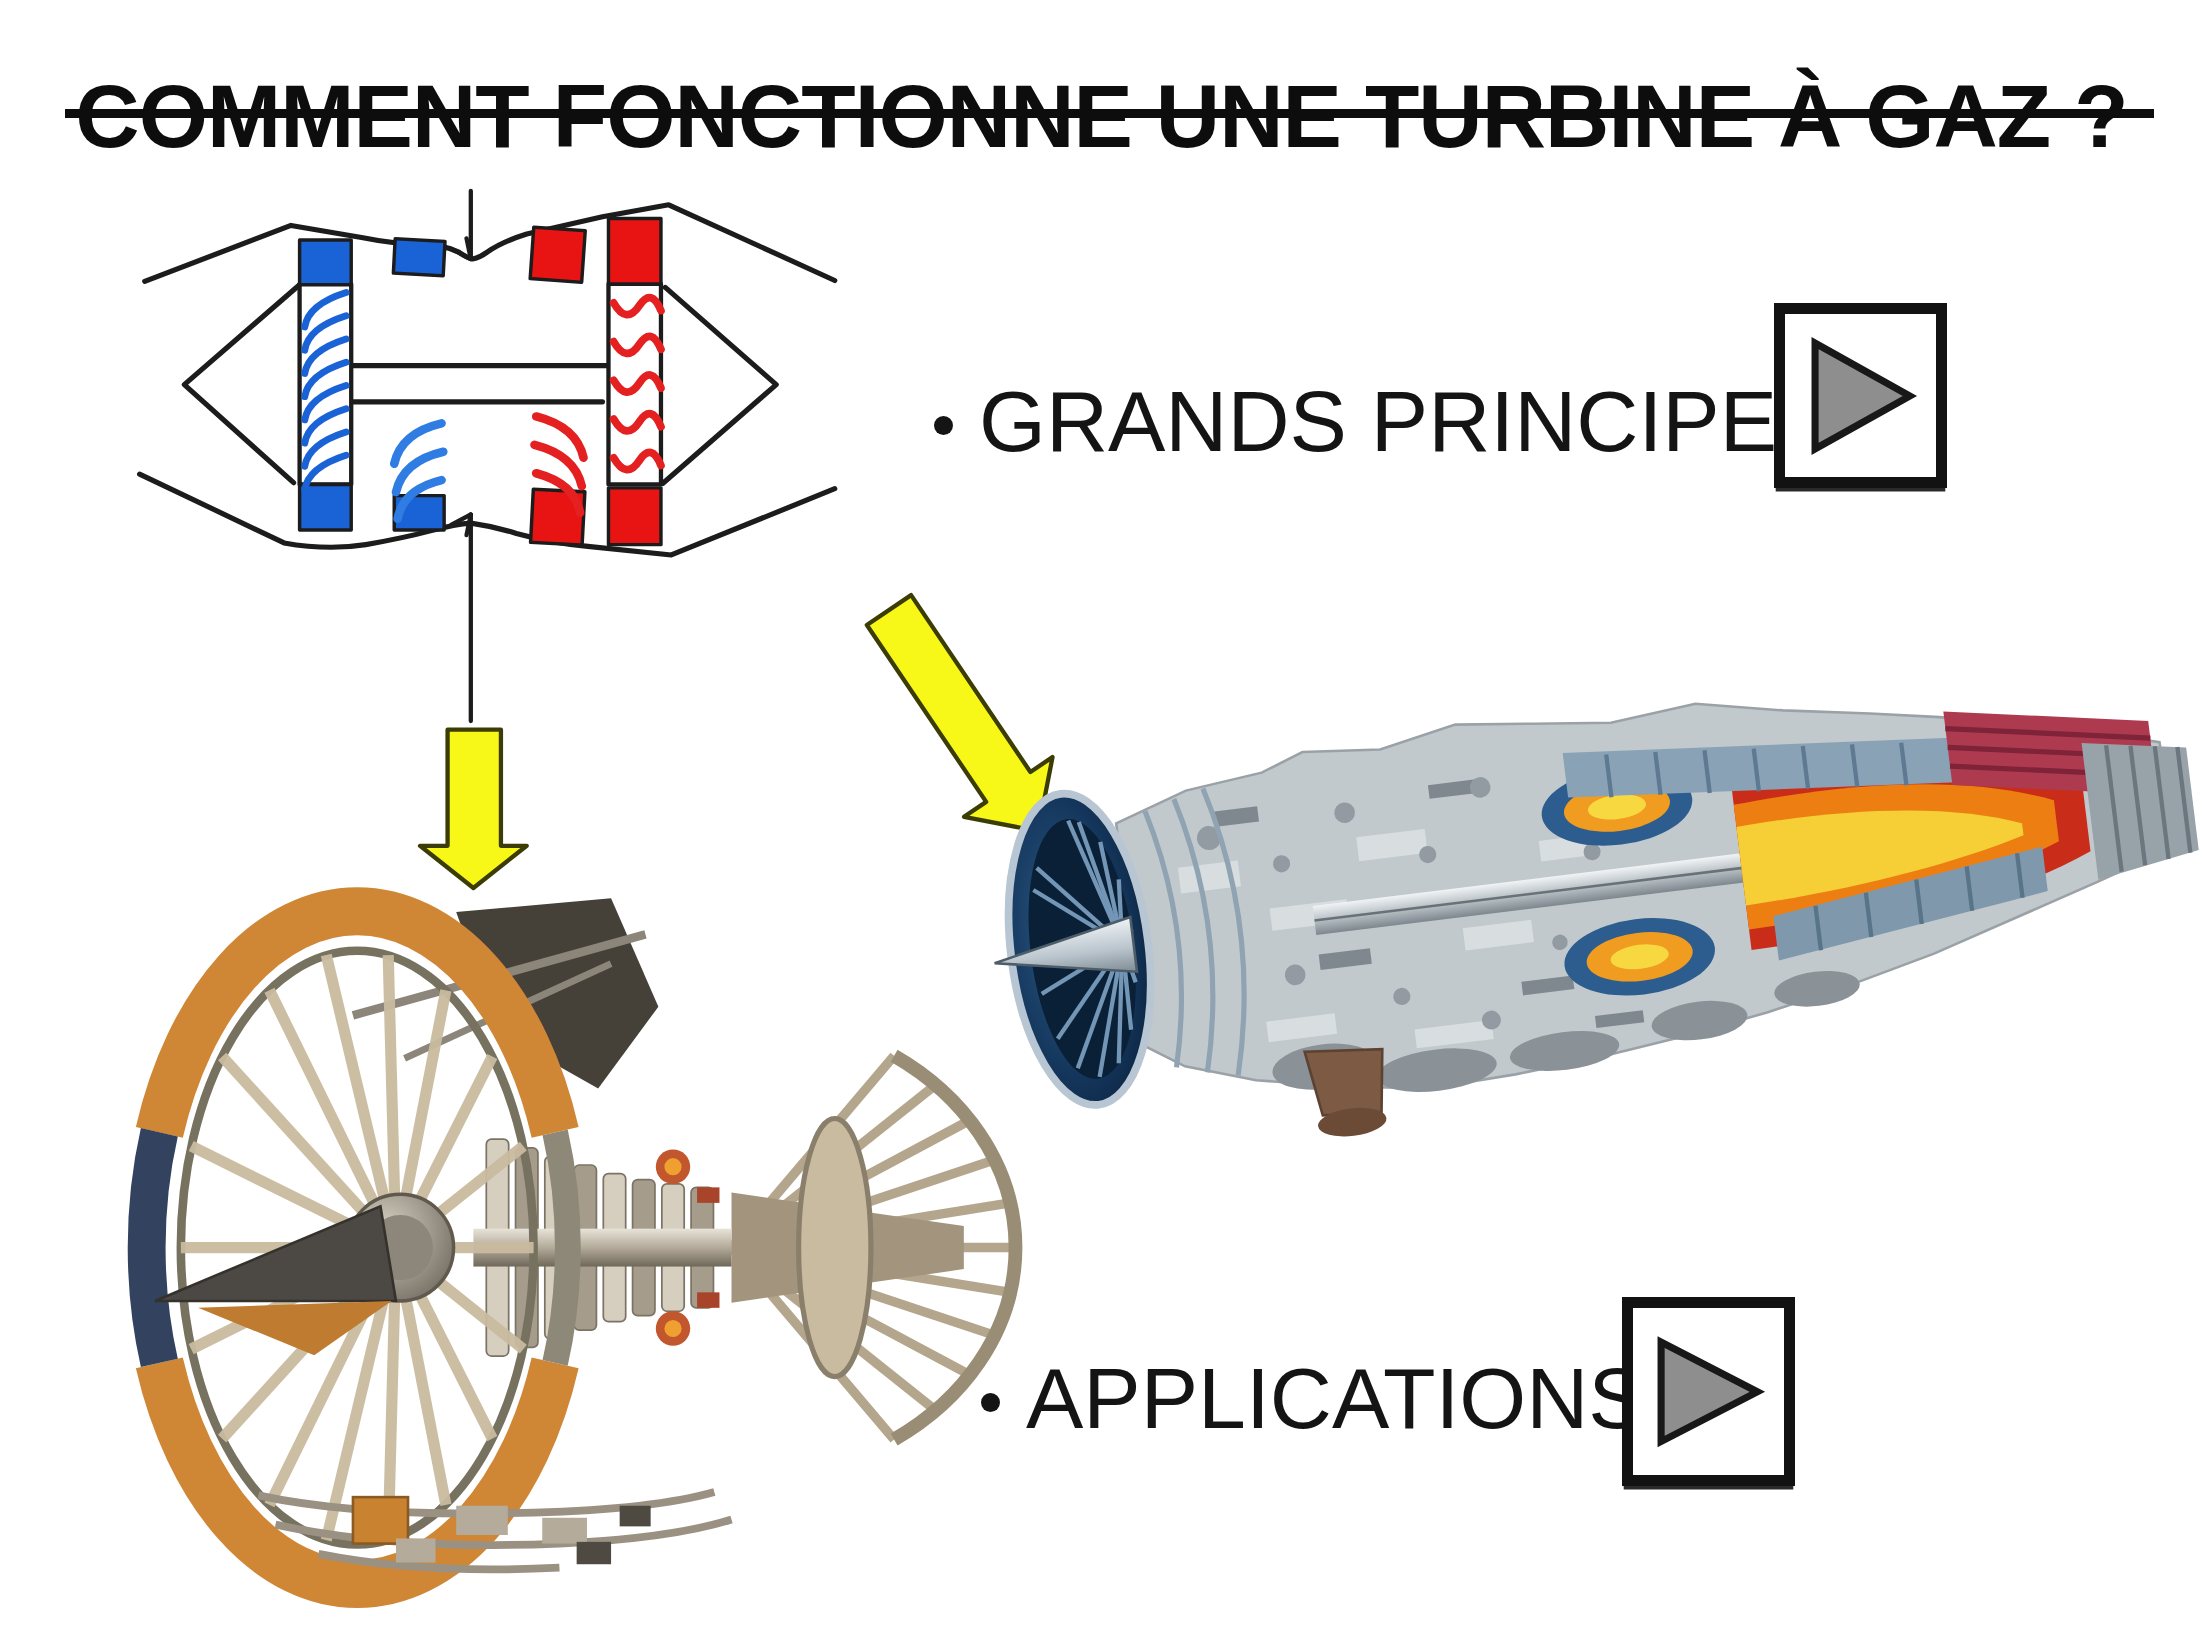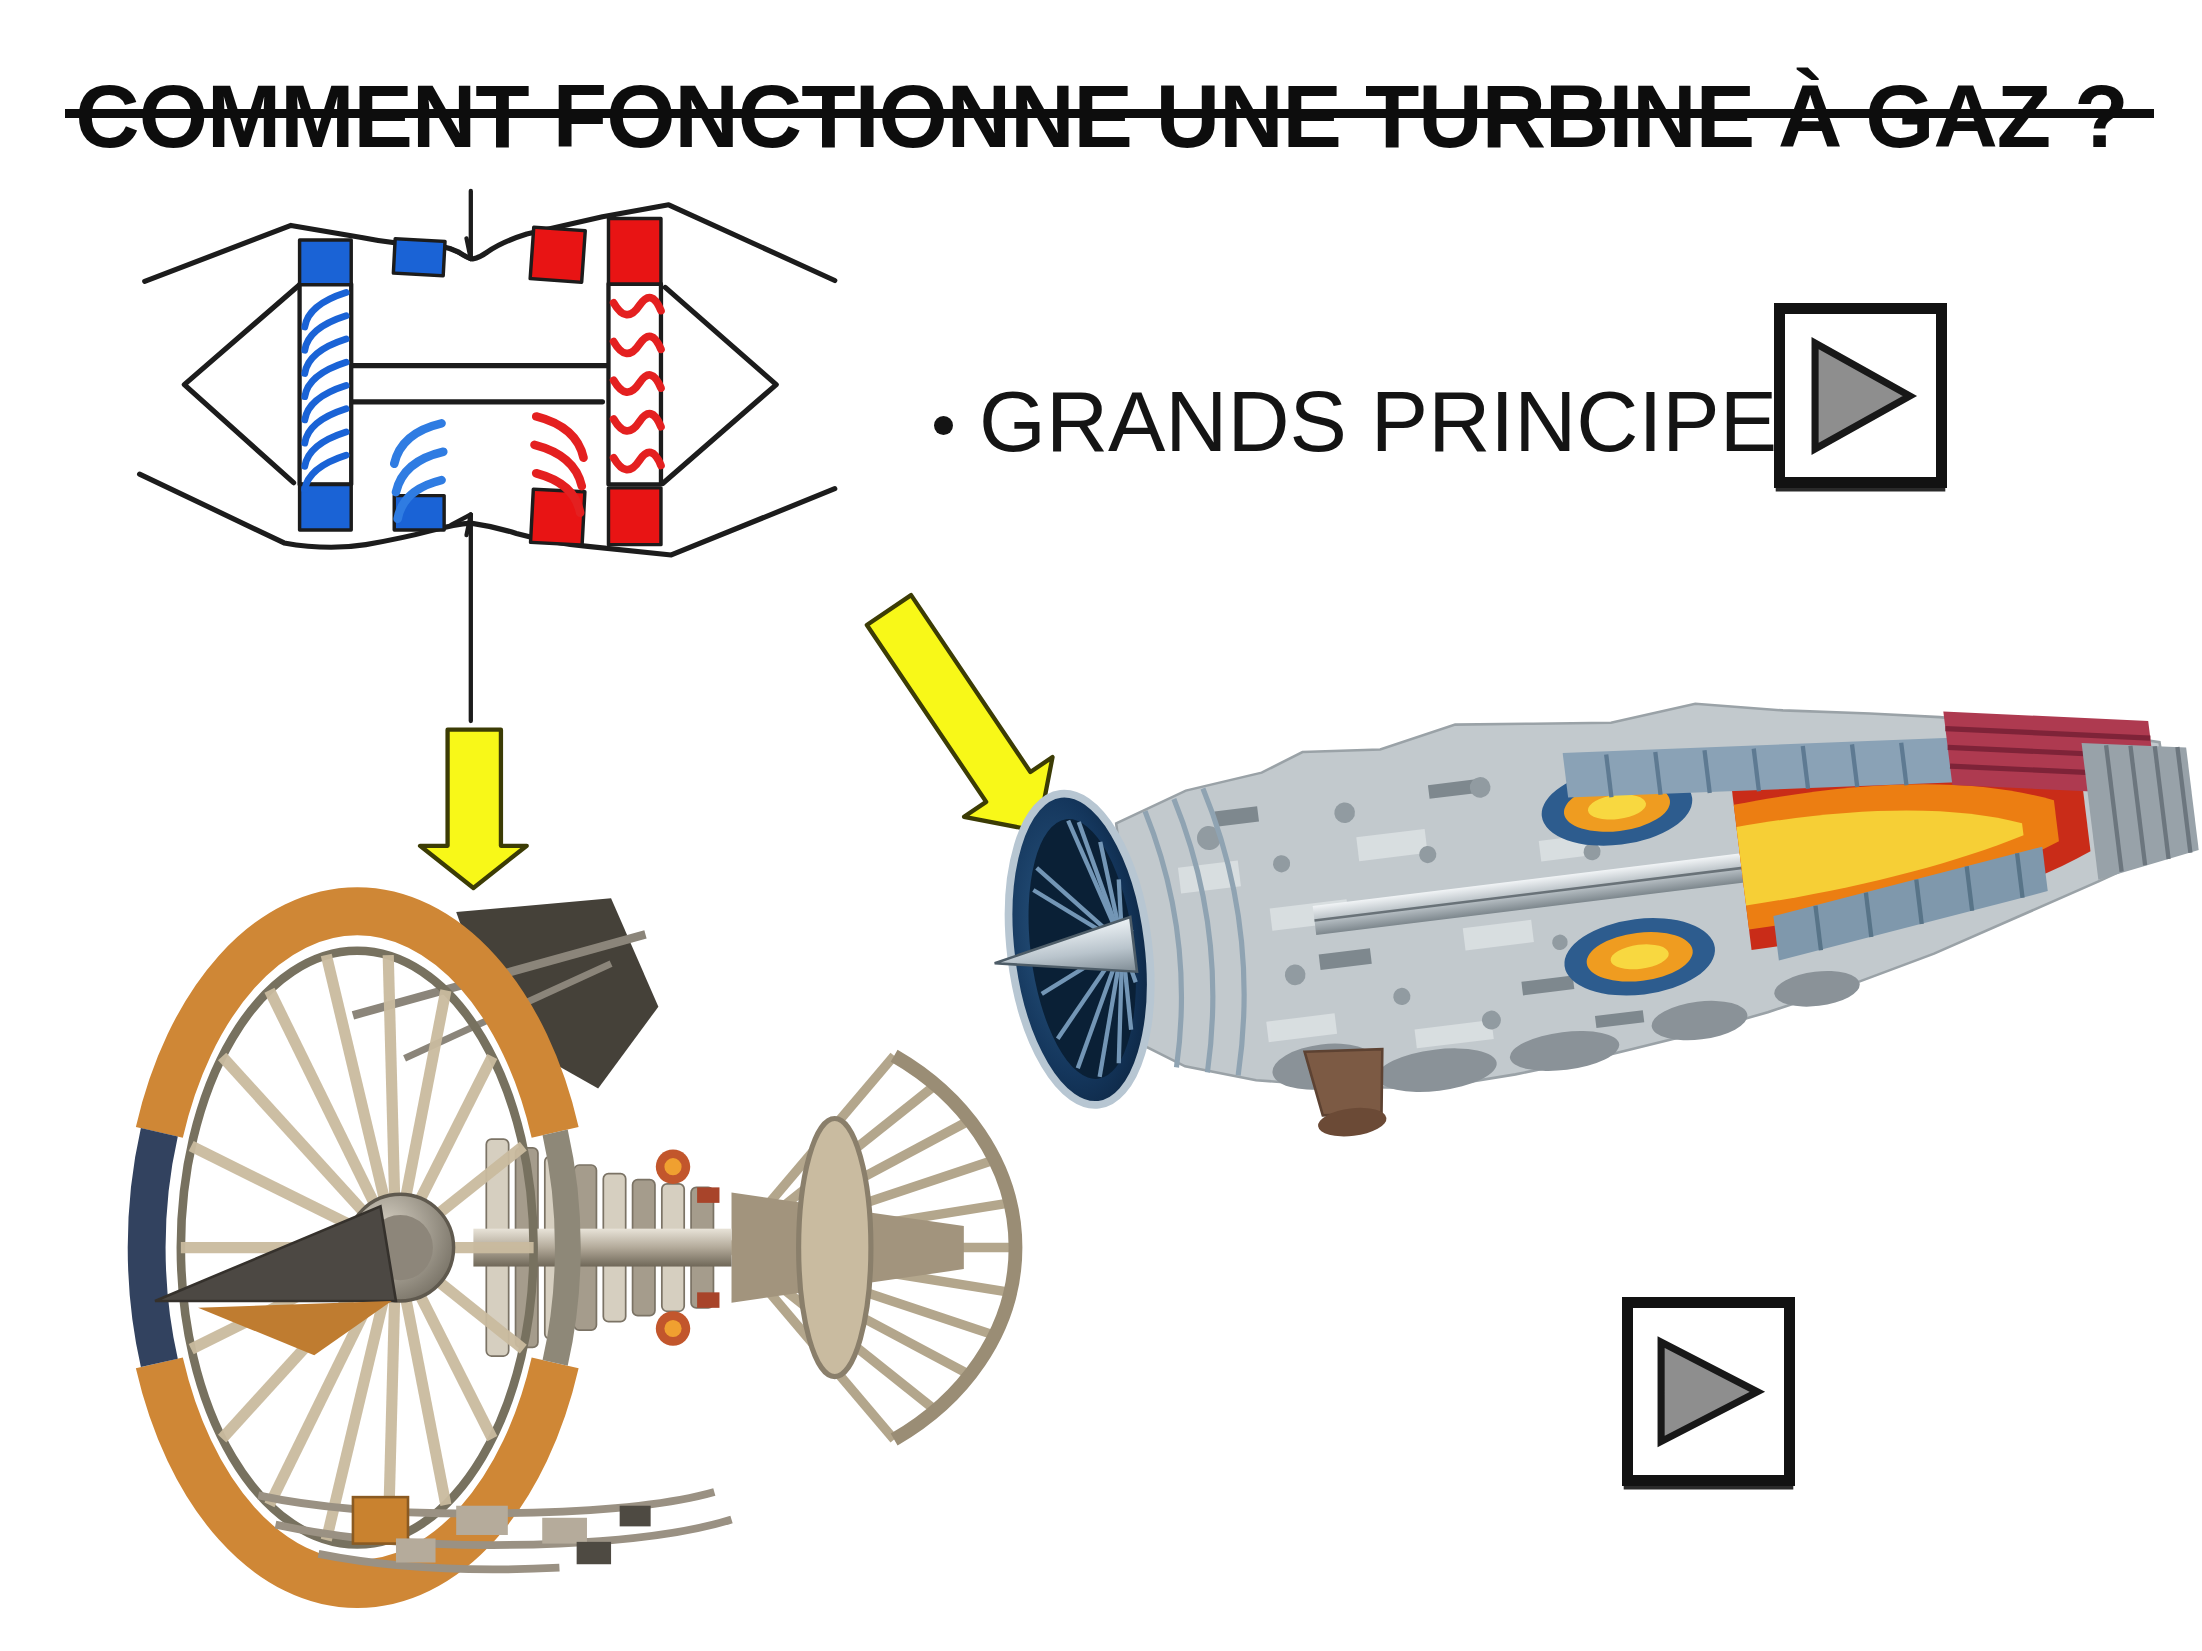--- a/index.html
+++ b/index.html
@@ -362,20 +362,24 @@
   </svg>
 
   <h1 class="slide-title">COMMENT FONCTIONNE UNE TURBINE À GAZ ?</h1>
   <div class="title-underline"></div>
 
   <div class="bullet-line" id="bl1">
     <span class="dot"></span>
     <span>GRANDS PRINCIPES</span>
   </div>
 
+  <div class="bullet-line" id="bl2">
+    <span class="dot"></span>
+    <span>APPLICATIONS</span>
+  </div>
 
   <div class="play-btn" id="play1">
     <svg viewBox="0 0 175 190">
       <polygon points="30,28 30,162 150,95" fill="#8e8e8e" stroke="#181818" stroke-width="9"></polygon>
     </svg>
   </div>
 
   <div class="play-btn" id="play2">
     <svg viewBox="0 0 176 194">
       <polygon points="28,34 28,160 150,97" fill="#8e8e8e" stroke="#181818" stroke-width="9"></polygon>

